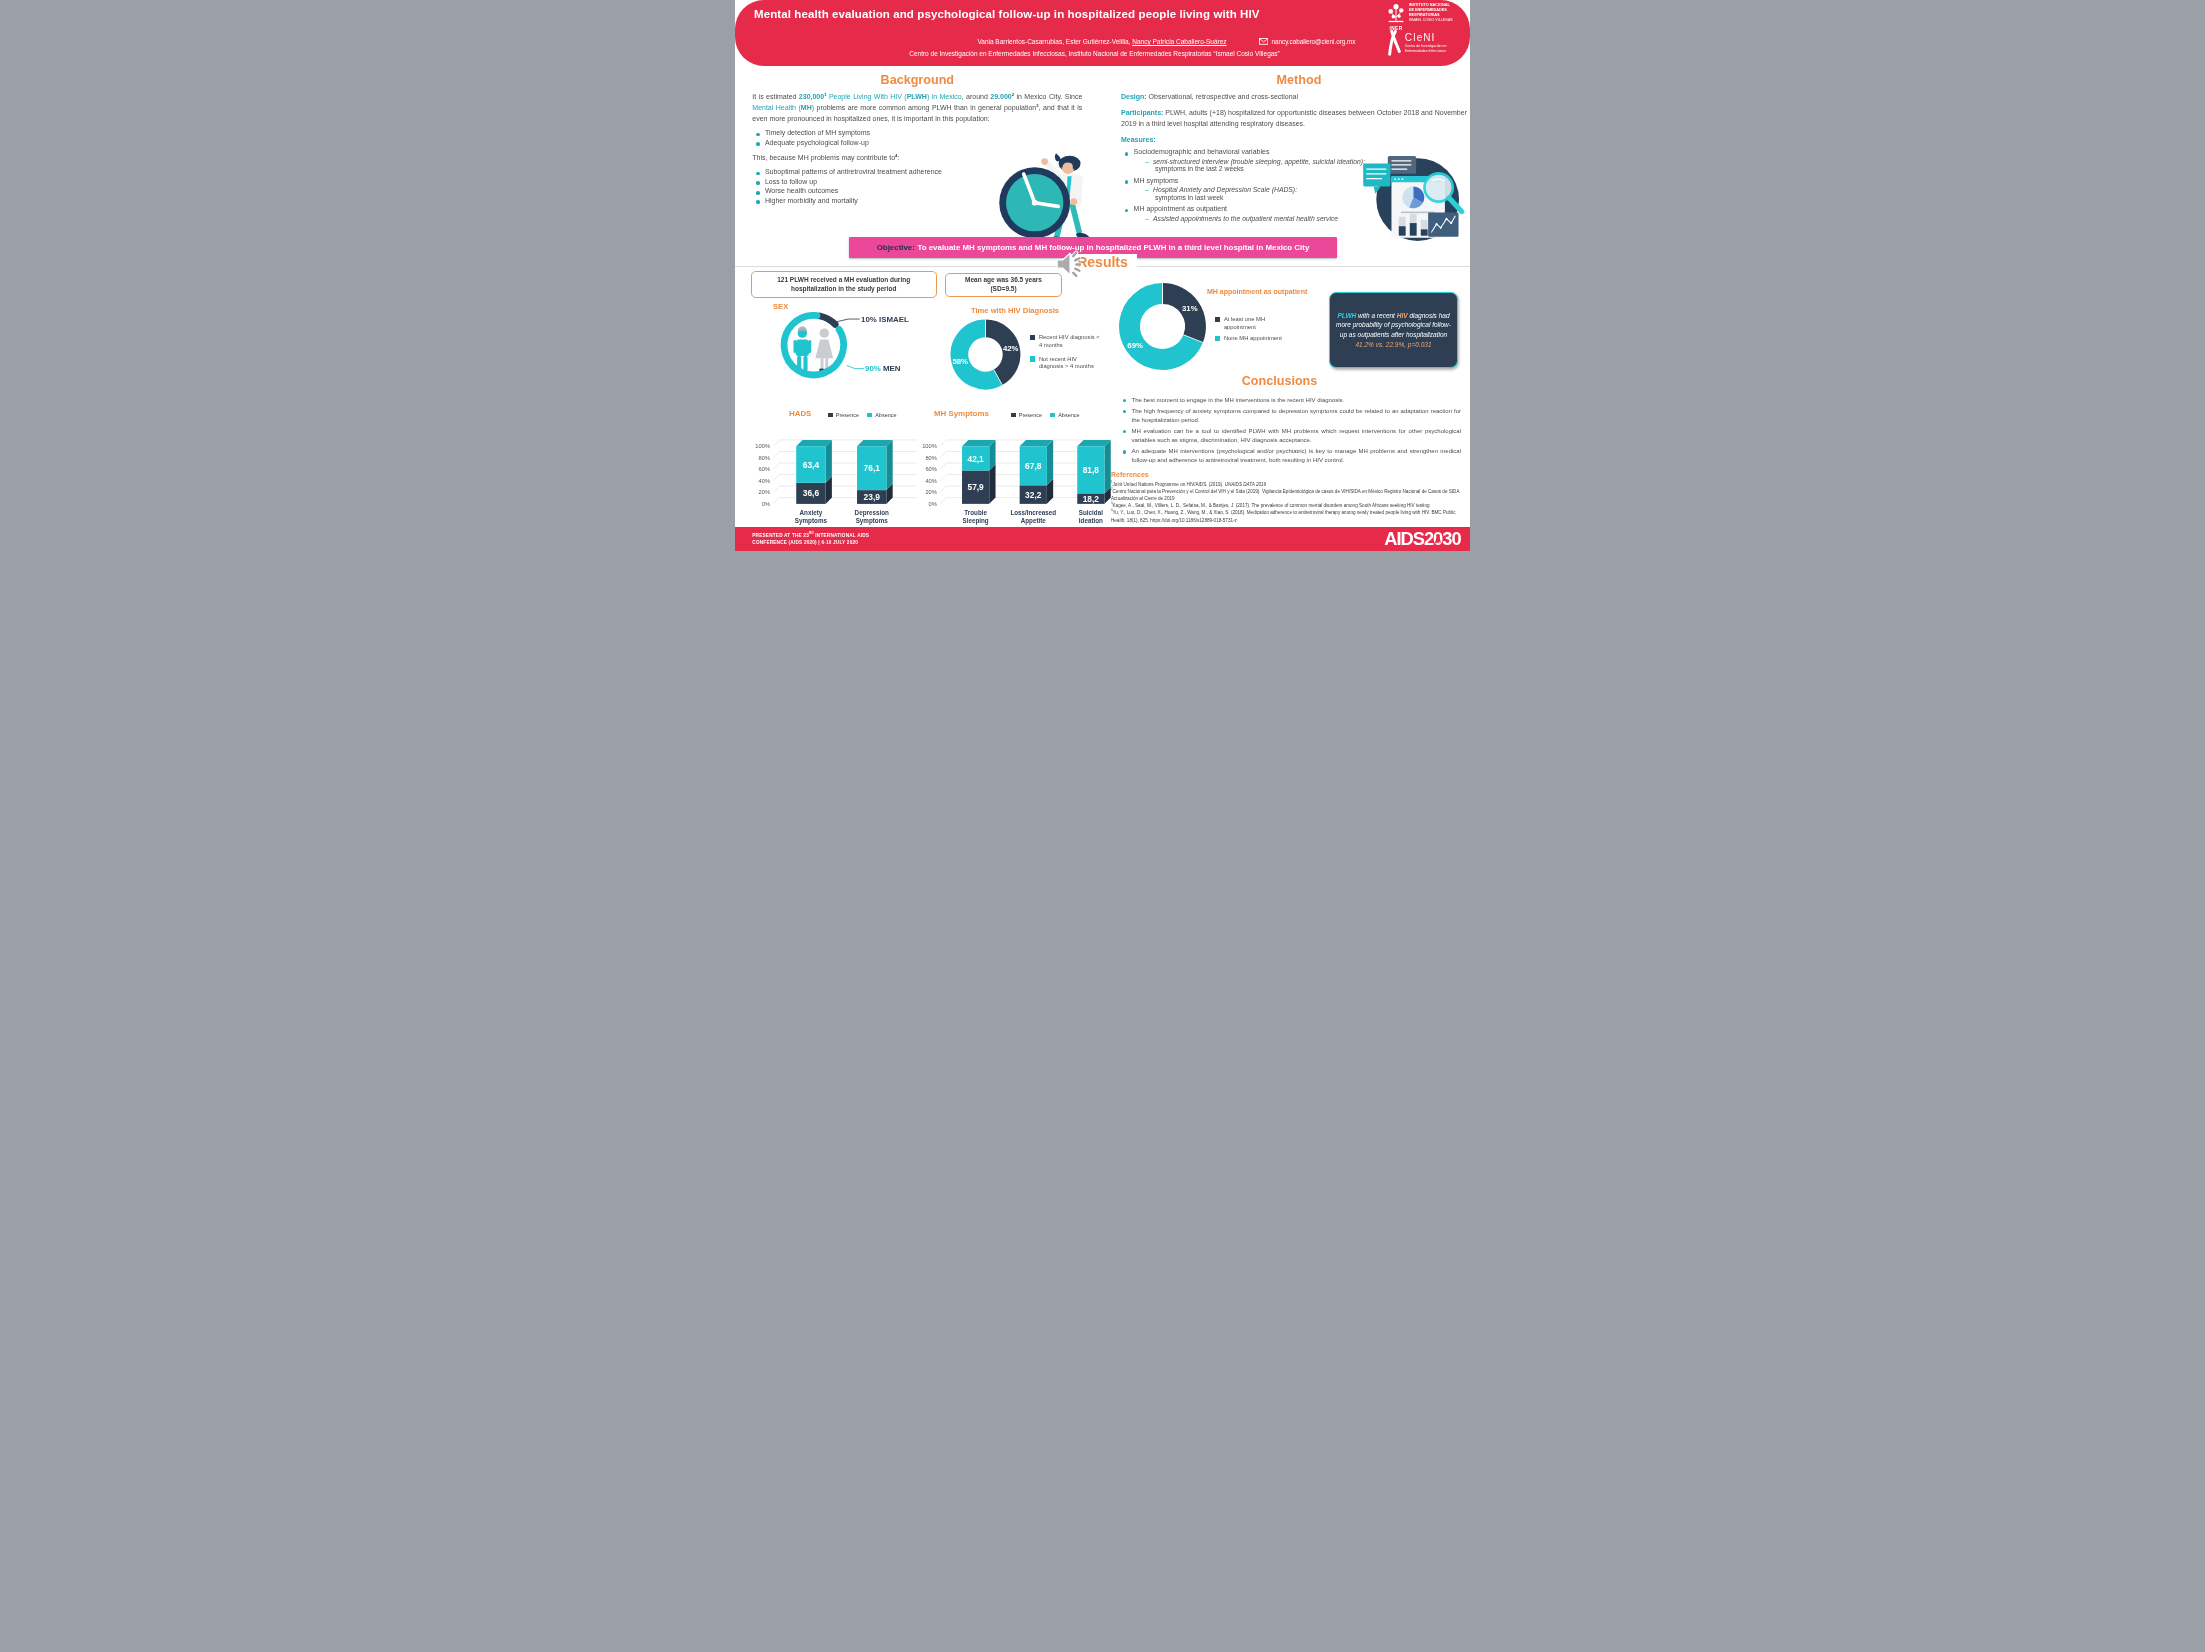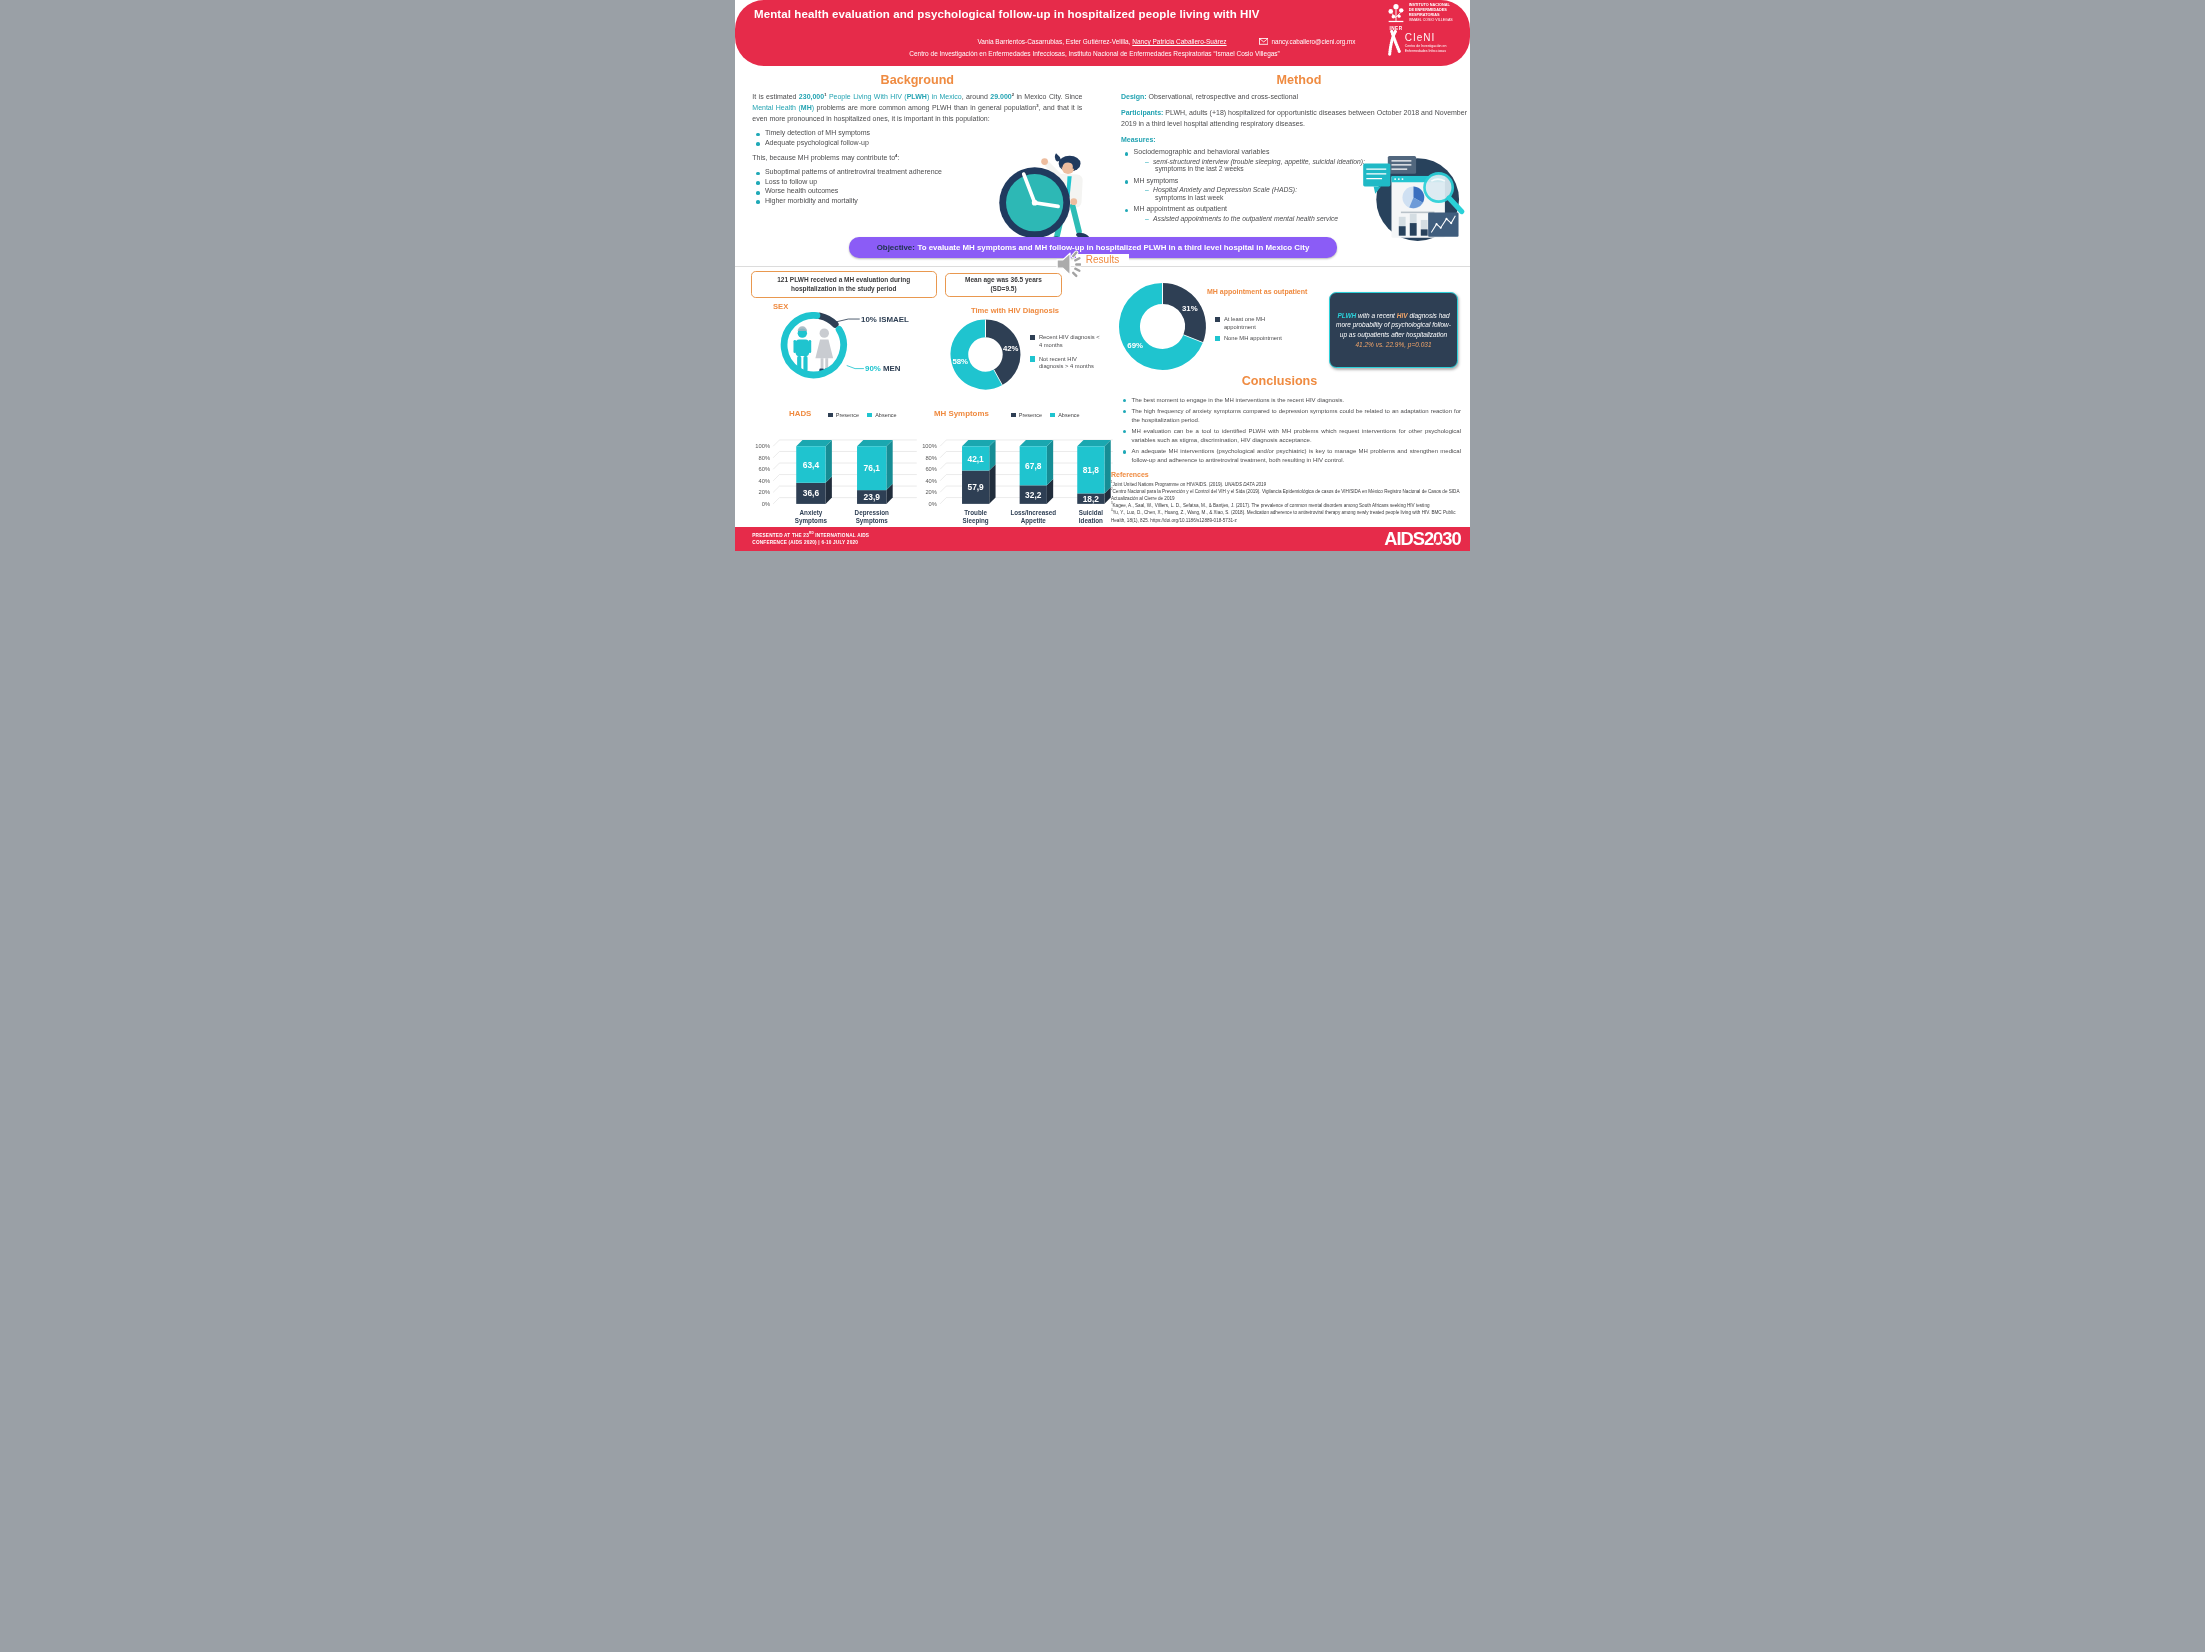--- a/index.html
+++ b/index.html
@@ -28,27 +28,27 @@
   sup{font-size:.6em;}
   ul.blist{list-style:none;margin:4.2px 0 0 0;padding:0;}
   ul.blist li{position:relative;padding-left:12.6px;margin:2.6px 0;color:#4d4d4f;font-size:7px;}
   ul.blist li::before{content:"";position:absolute;left:3.7px;top:3.7px;width:3.7px;height:3.7px;border-radius:50%;background:#1fa9b7;}
   .m-line{margin-top:5.8px;color:#4d4d4f;font-size:7px;line-height:1.5;}
   .m-sub{padding-left:24px;display:flex;gap:4.2px;color:#4d4d4f;font-size:6.8px;margin-top:1px;}
   .m-sub .dash{color:#1fa9b7;}
   .m-sub .it{font-style:italic;}
   .m-sub2{padding-left:34px;color:#4d4d4f;font-size:6.8px;margin-top:0.5px;}
   
-  #objective{position:absolute;left:114px;top:237px;width:488px;height:21px;background:#8b5cf6;border-radius:10px;
+  #objective{position:absolute;left:114px;top:237px;width:488px;height:21px;background:#ec4899;border-radius:1px;
     box-shadow:0 1px 2.1px rgba(0,0,0,.28);display:flex;align-items:center;justify-content:center;
     font-size:7.9px;font-weight:bold;color:#fff;}
   #objective .obj-label{color:#1d3349;margin-right:2.6px;}
   #results-line{position:absolute;left:0;top:266px;width:735px;height:0.5px;background:#dcdcdc;}
   #results-head{position:absolute;left:0;top:254px;width:735px;text-align:center;}
-  #results-head span{background:#fff;padding:0 9.4px;color:#ef8b41;font-size:10px;font-weight:normal;}
+  #results-head span{background:#fff;padding:0 9.4px;color:#ef8b41;font-size:14px;font-weight:bold;}
   
   .r-box{position:absolute;border:1px solid #e9984f;border-radius:4.7px;background:#fff;display:flex;align-items:center;justify-content:center;
     text-align:center;font-weight:bold;color:#3a3a3c;font-size:6.5px;line-height:1.35;padding:0 7.3px;box-sizing:border-box;}
   .mini-h{position:absolute;color:#ef8b41;font-weight:bold;font-size:7.6px;}
   .pct-label{position:absolute;font-weight:bold;font-size:7.9px;color:#2e3f54;}
   
   .lg{position:absolute;display:flex;flex-direction:column;gap:6.8px;}
   .lg-entry{display:flex;gap:3.7px;font-size:5.8px;color:#4d4d4f;line-height:1.3;}
   .lg-sq{width:5.2px;height:5.2px;flex:0 0 5.2px;margin-top:0.5px;}
   .lg-row{position:absolute;display:flex;gap:8.4px;align-items:center;font-size:5.5px;color:#3f3f41;}

